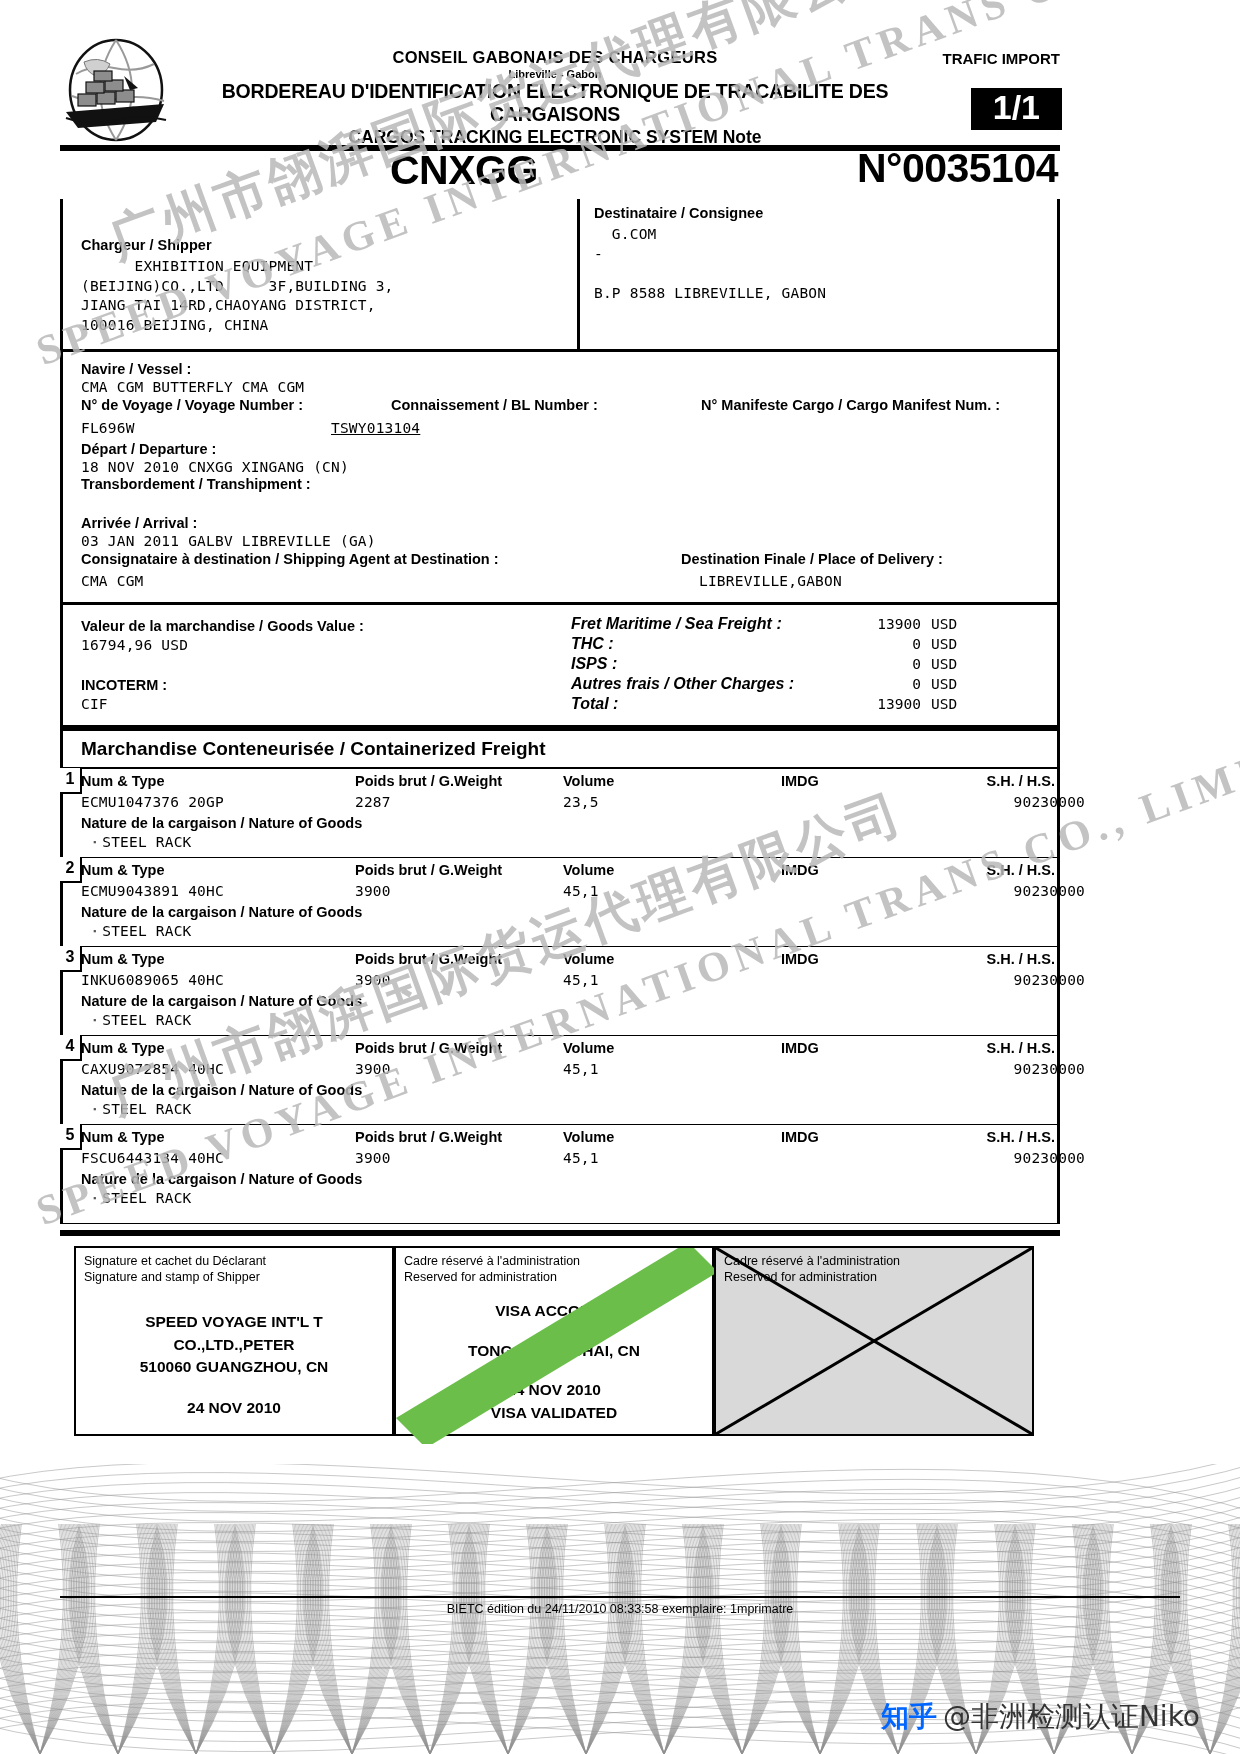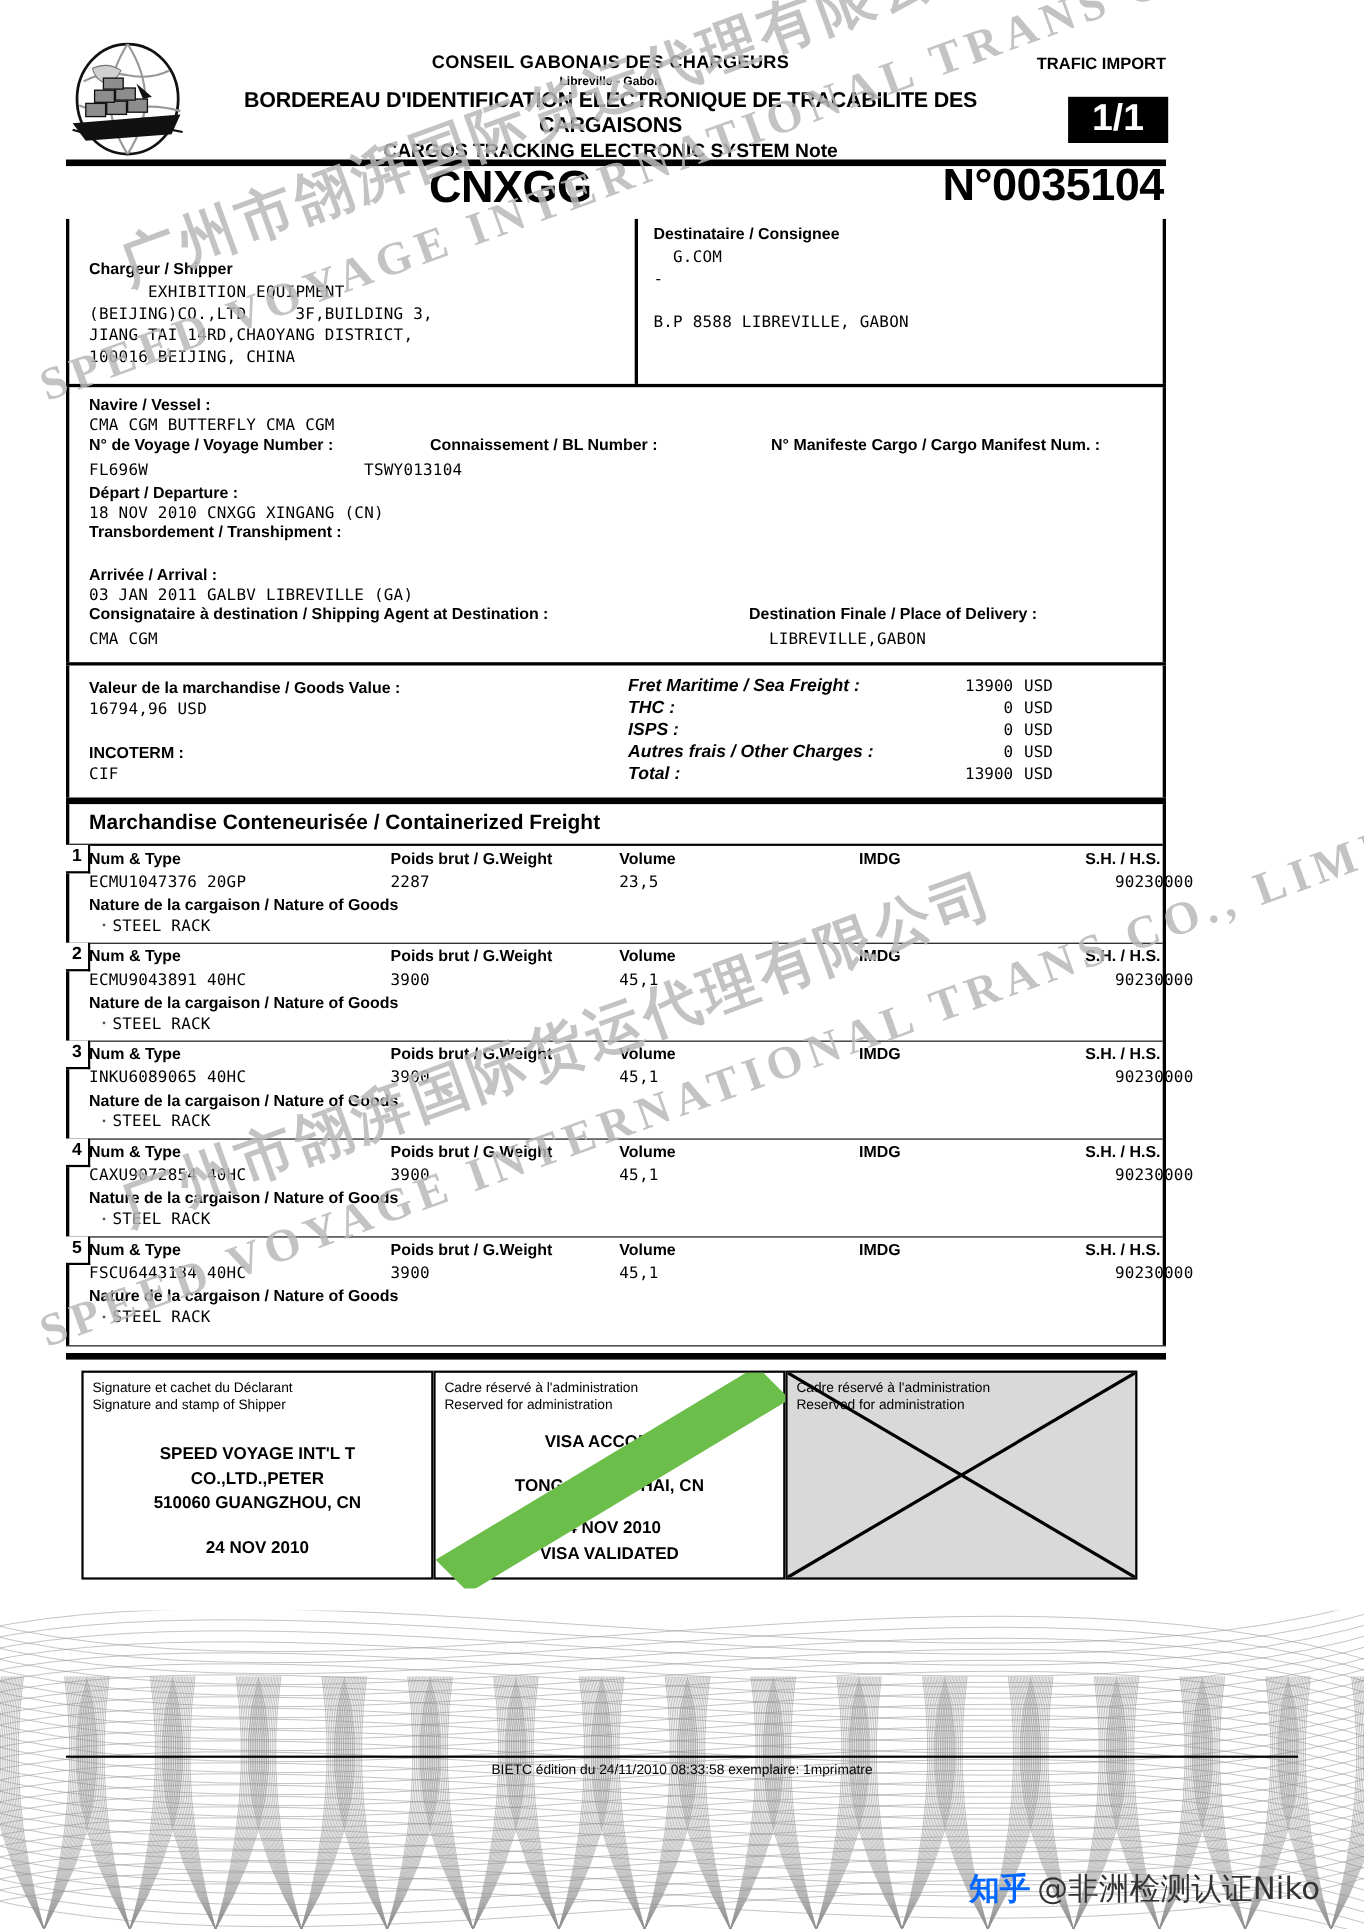--- a/index.html
+++ b/index.html
@@ -91,21 +91,21 @@
   
   .voyage { padding:8px 12px 6px 18px; }
   .voyage .lbl { margin-top:1px; }
   .voyage .val { margin:2px 0 1px 0; }
   .cols3 { position:relative; height:22px; }
   .cols3 .c1 { position:absolute; left:0; }
   .cols3 .c2 { position:absolute; left:310px; }
   .cols3 .c3 { position:absolute; left:620px; }
   .cols3v { position:relative; height:22px; }
   .cols3v .c1 { position:absolute; left:0; }
-  .cols3v .c2 { position:absolute; left:250px; }
+  .cols3v .c2 { position:absolute; left:250px;text-decoration:underline; }
 
   .agent { position:relative; height:46px; }
   .agent .a1 { position:absolute; left:0; top:0; }
   .agent .a2 { position:absolute; left:600px; top:0; }
   .agent .a1v { position:absolute; left:0; top:21px; }
   .agent .a2v { position:absolute; left:618px; top:21px; }
 
   
   .charges { display:flex; padding:10px 12px 10px 18px; min-height:118px;align-items:center; }
   .ch-left { width:490px; }

